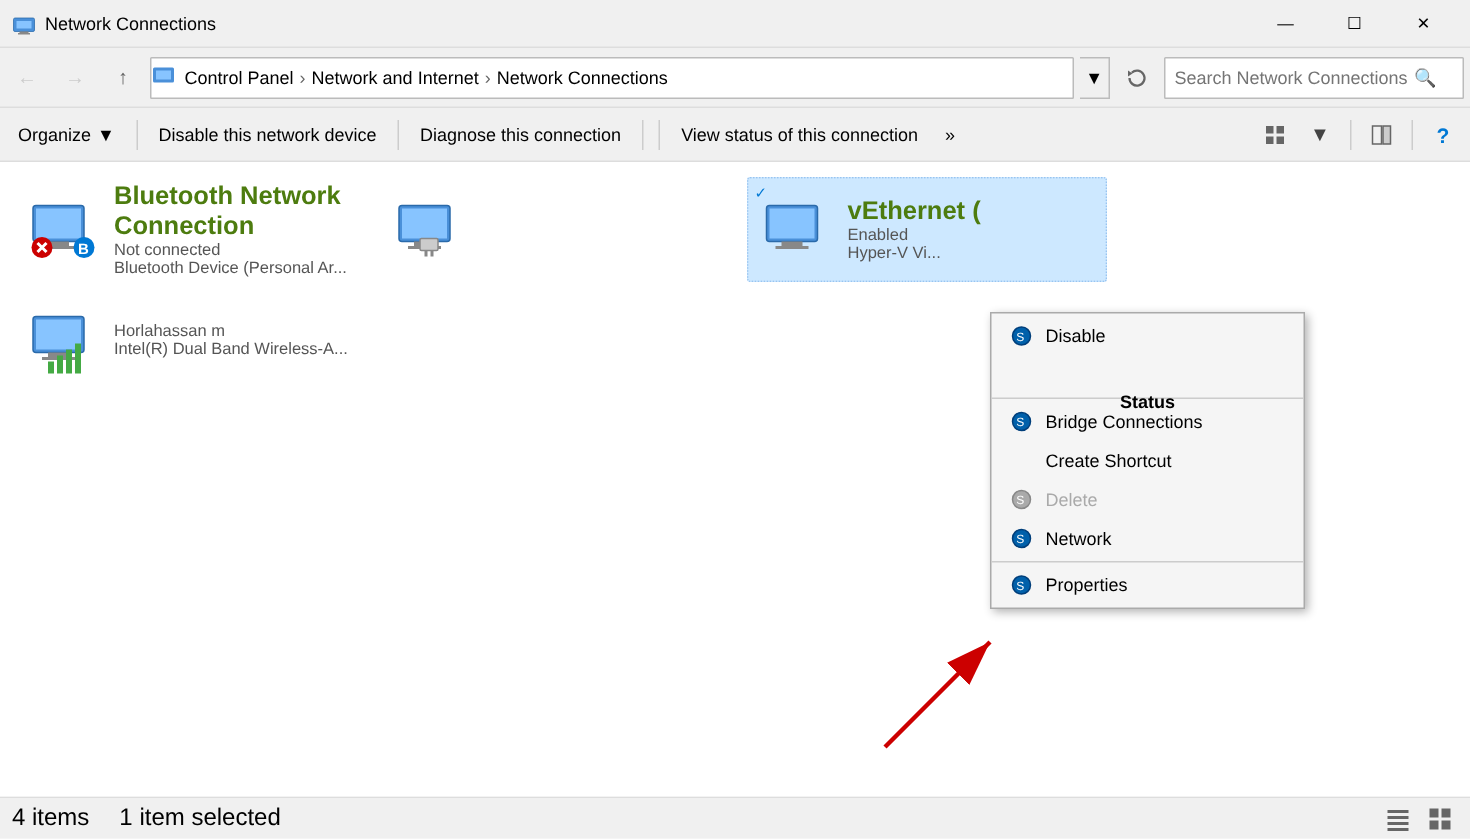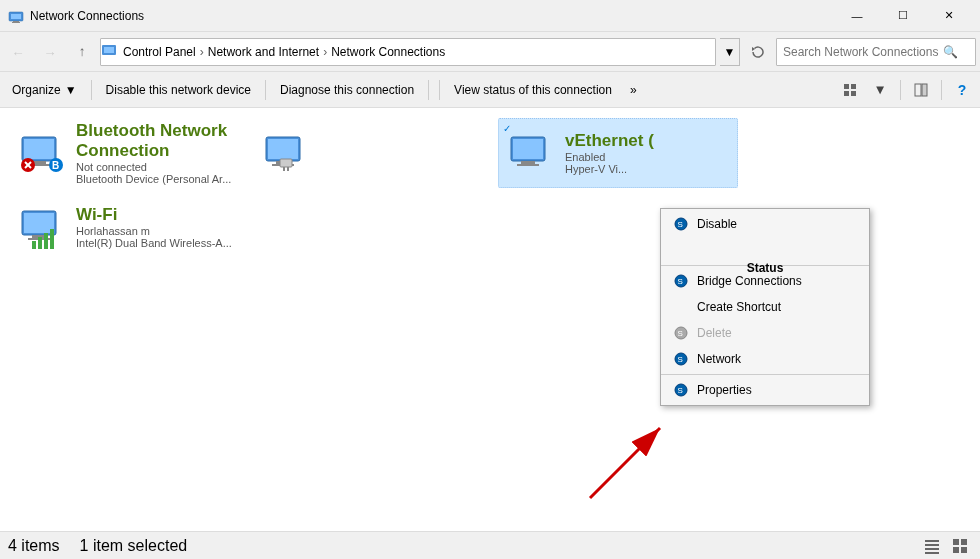--- a/index.html
+++ b/index.html
@@ -335,21 +335,20 @@
           <rect x="14" y="32" width="14" height="3" fill="#888"></rect>
           <rect x="10" y="35" width="22" height="2" fill="#888"></rect>
 
           <rect x="14" y="38" width="4" height="8" fill="#4a4"></rect>
           <rect x="20" y="34" width="4" height="12" fill="#4a4"></rect>
           <rect x="26" y="30" width="4" height="16" fill="#4a4"></rect>
           <rect x="32" y="26" width="4" height="20" fill="#4a4"></rect>
         </svg>
       </div>
       <div class="network-info">
-        <div class="network-name">Wi-Fi</div>
         <div class="network-status">Horlahassan m</div>
         <div class="network-details">Intel(R) Dual Band Wireless-A...</div>
       </div>
     </div>
 
   </div>
 
   <div class="context-menu">
 
     <div class="ctx-item">

